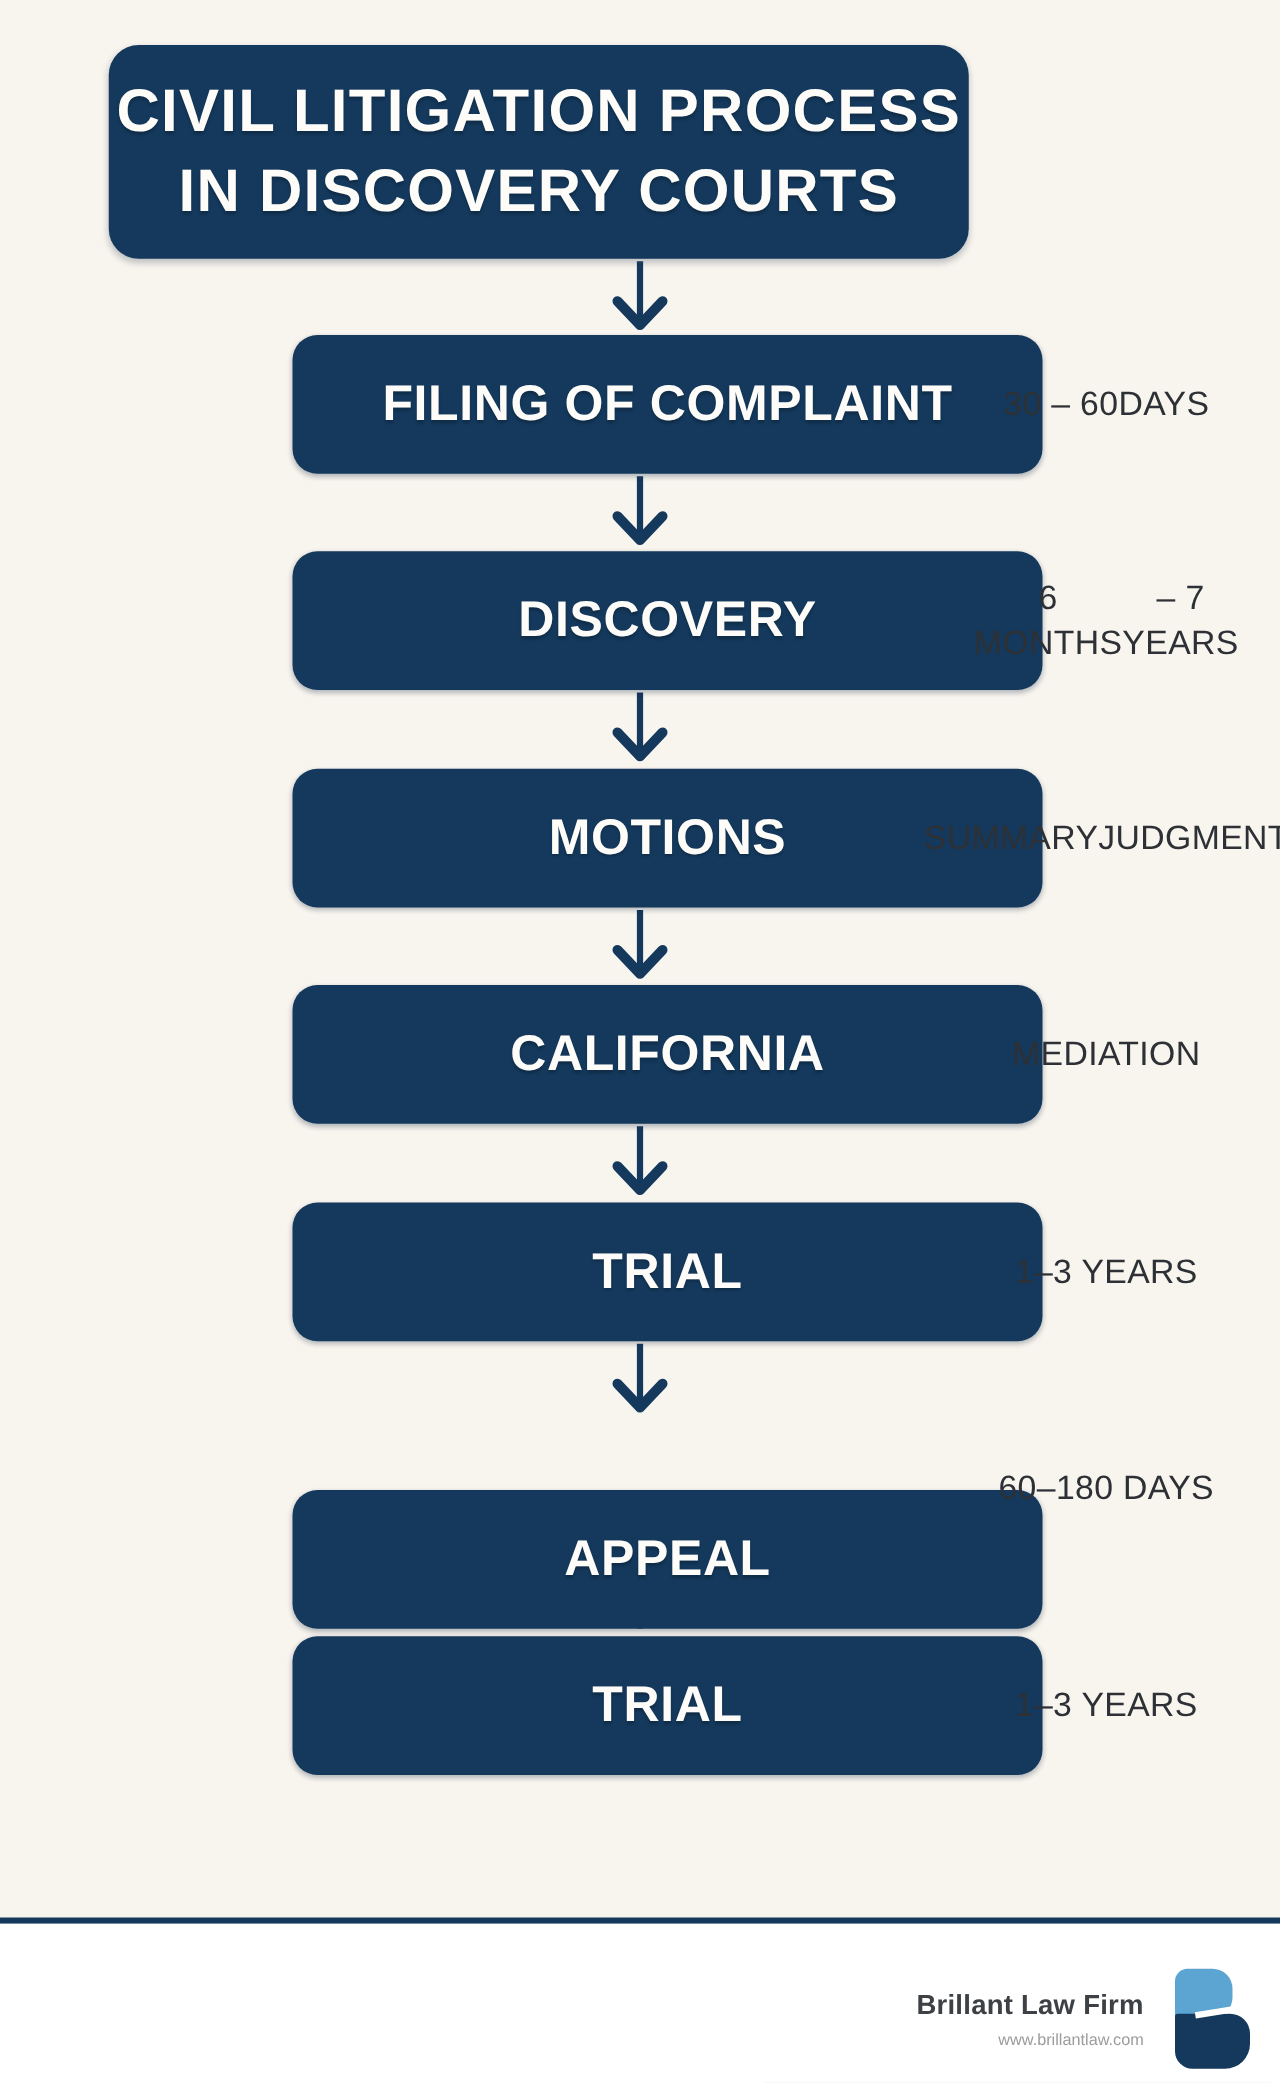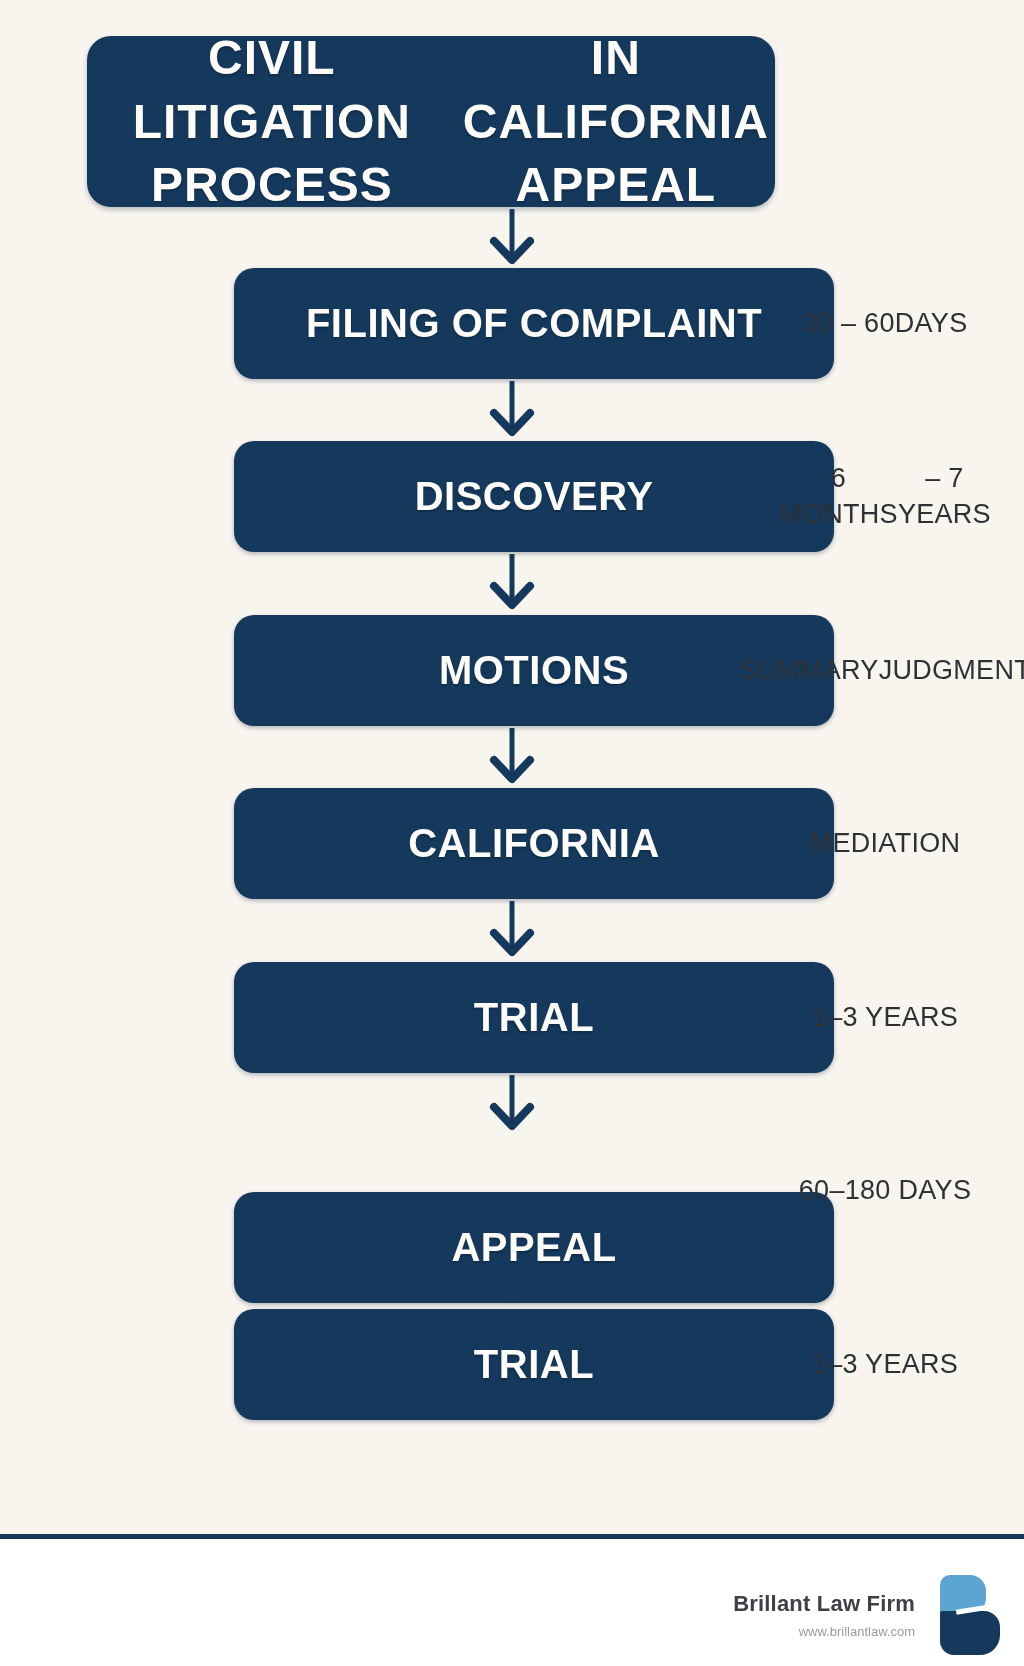--- a/index.html
+++ b/index.html
@@ -15,21 +15,21 @@
   *{box-sizing:border-box;margin:0;padding:0;}
   body{font-family:"Liberation Sans", sans-serif; background:#e9e9e9;}
   .canvas{
     position:relative; width:1024px; height:1666px; margin:0 auto;
     background:var(--background); overflow:hidden;
   }
   
   .title-box{
     position:absolute; left:87px; top:36px; width:688px; height:171px;
     background:var(--navy); border-radius:24px;
-    display:flex; flex-direction:row; align-items:center; justify-content:center;
+    display:flex; flex-direction:column; align-items:center; justify-content:center;
     box-shadow:0 3px 5px rgba(15,40,65,.25);
   }
   .title-box .line{
     color:var(--box-text); font-size:48px; font-weight:bold; letter-spacing:1px;
     line-height:1.32; text-align:center; text-shadow:0 2px 2px rgba(8,22,38,.35);
   }
   
   .step-box{
     position:absolute; left:234px; width:600px; height:111px;
     background:var(--navy); border-radius:20px;
@@ -85,21 +85,21 @@
     background:var(--footer-background); transform:rotate(-9deg);
   }
 </style>
 </head>
 <body>
 
 <div class="canvas">
 
   <div class="title-box">
     <div class="line">CIVIL LITIGATION PROCESS</div>
-    <div class="line">IN CALIFORNIA APPEAL</div>
+    <div class="line">IN DISCOVERY COURTS</div>
   </div>
 
   <div class="arrow" style="top:209px">
     <svg viewBox="0 0 50 58" fill="none" stroke="currentColor" stroke-linecap="round" stroke-linejoin="round">
         <line x1="25" y1="0" x2="25" y2="44" stroke-width="5"></line>
         <polyline points="7,32 25,51 43,32" stroke-width="8"></polyline>
       </svg>
   </div>
   <div class="arrow" style="top:381px">
     <svg viewBox="0 0 50 58" fill="none" stroke="currentColor" stroke-linecap="round" stroke-linejoin="round">

